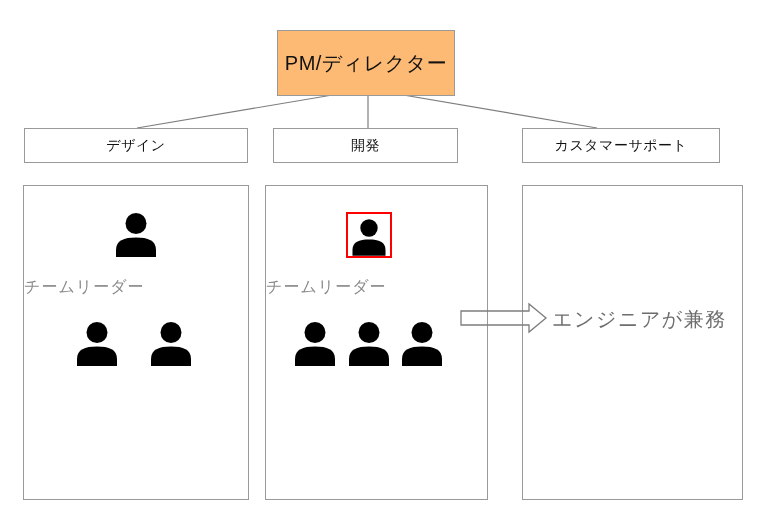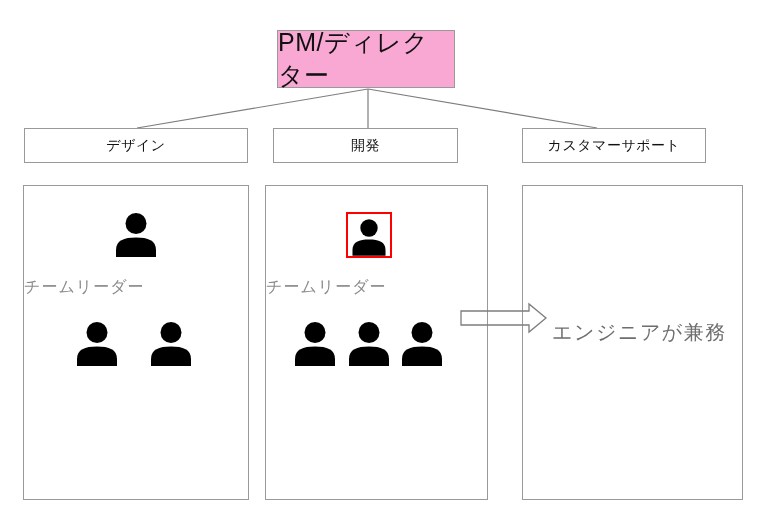--- a/index.html
+++ b/index.html
@@ -3,31 +3,31 @@
 <meta charset="utf-8">
 <style>
   html,body{margin:0;padding:0;background:#ffffff;}
   .canvas{
     position:relative;width:768px;height:527px;background:#ffffff;
     font-family:"Liberation Sans","DejaVu Sans",sans-serif;overflow:hidden;
   }
   svg.connectors{position:absolute;left:0;top:0;width:768px;height:527px;pointer-events:none;}
   .box{position:absolute;background:#ffffff;border:1px solid #999999;box-sizing:border-box;}
   .root-box{
-    left:277px;top:30px;width:178px;height:58px;background:#f9a8d4;
+    left:277px;top:30px;width:178px;height:66px;background:#fdba74;
     display:flex;align-items:center;justify-content:center;
-    font-size:25px;letter-spacing:0.5px;color:#111111;
+    font-size:20px;letter-spacing:0.5px;color:#111111;
   }
   .dept-header{
     top:128px;height:35px;display:flex;align-items:center;justify-content:center;
     font-size:14px;letter-spacing:0.5px;color:#111111;
   }
   .dept-header.design{left:24px;width:224px;}
   .dept-header.dev{left:273px;width:185px;font-family:Liberation Serif, serif;}
-  .dept-header.cs{left:522px;width:184px;}
+  .dept-header.cs{left:522px;width:198px;}
   .dept-body{top:185px;height:315px;}
   .dept-body.design{left:23px;width:226px;}
   .dept-body.dev{left:265px;width:223px;}
   .dept-body.cs{left:522px;width:221px;}
   .person{position:absolute;width:46px;height:44px;}
   .person svg{display:block;width:100%;height:100%;fill:#000000;}
   .leader-label{
     position:absolute;top:91px;left:0;text-align:left;
     font-size:16px;letter-spacing:1px;color:#8a8a8a;white-space:nowrap;
   }
@@ -39,21 +39,21 @@
   }
   .leader-highlight .inner-person{
     position:absolute;bottom:0;left:50%;transform:translateX(-50%);
     width:38px;height:37px;
   }
   .leader-highlight .inner-person svg{display:block;width:100%;height:100%;fill:#000000;}
   .member-row .person{top:136px;}
   .arrow-callout{position:absolute;left:456px;top:300px;width:95px;height:36px;pointer-events:none;}
   .callout-text{
     position:absolute;left:552px;top:306px;
-    font-size:20px;letter-spacing:1.5px;color:#6e6e6e;white-space:nowrap;margin-top:13px;
+    font-size:20px;letter-spacing:1.5px;color:#6e6e6e;white-space:nowrap;
   }
 </style>
 </head>
 <body>
 
 <div class="canvas">
 
   <svg class="connectors" viewBox="0 0 768 527">
     <line x1="368" y1="89" x2="137" y2="128" stroke="#7d7d7d" stroke-width="1.2"></line>
     <line x1="368" y1="89" x2="368" y2="128" stroke="#7d7d7d" stroke-width="1.2"></line>

